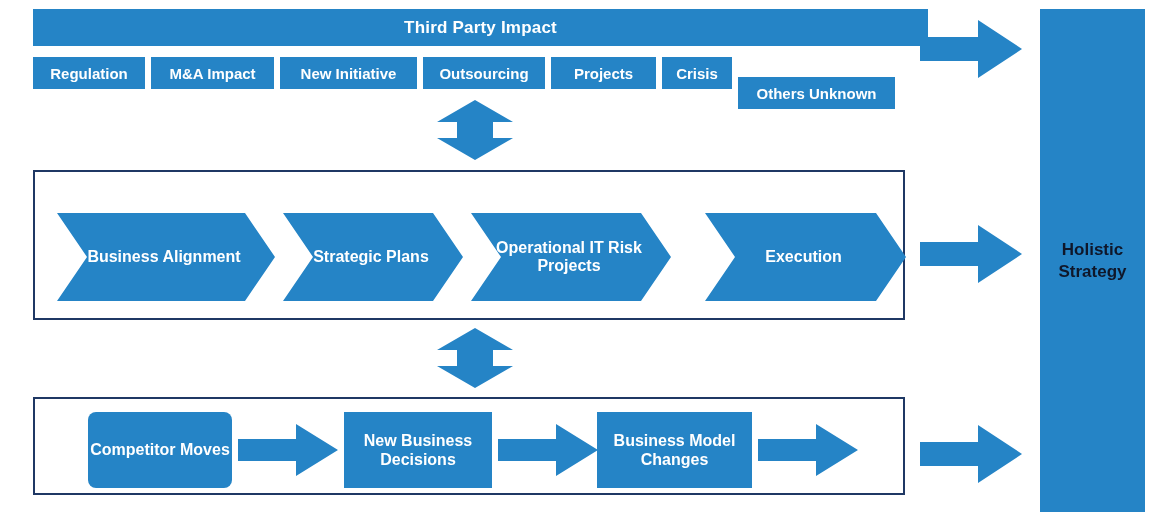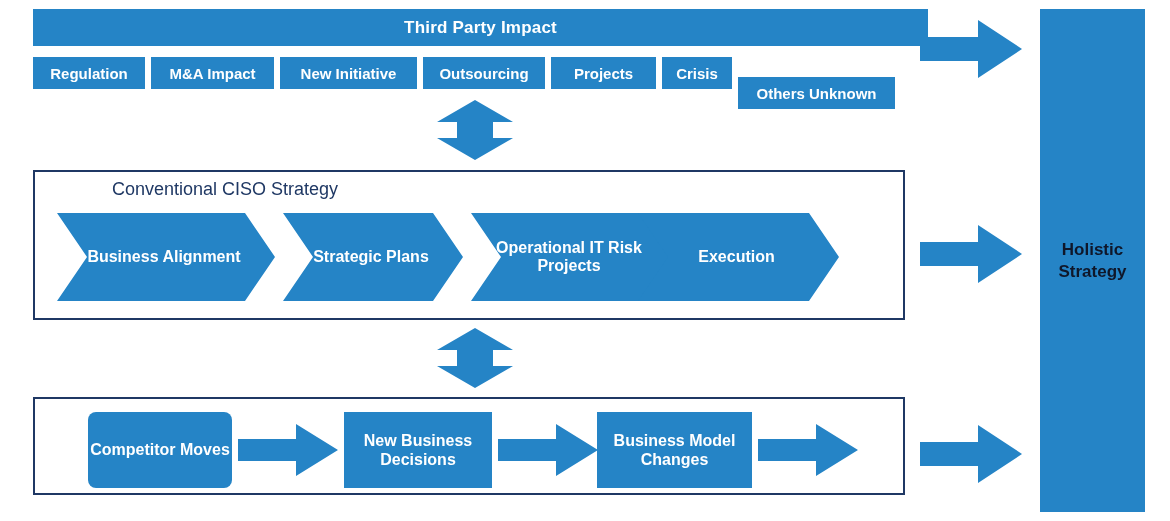--- a/index.html
+++ b/index.html
@@ -60,21 +60,21 @@
   .chev{
     position:absolute;top:213px;height:88px;color:#fff;
     font-size:16px;font-weight:bold;line-height:1.15;
     background:#2584C6;
     clip-path:polygon(0 0, calc(100% - 30px) 0, 100% 50%, calc(100% - 30px) 100%, 0 100%, 30px 50%);
   }
   .chev .lbl{padding-left:14px;padding-right:18px;}
   #chev-1{left:57px;width:218px;}
   #chev-2{left:283px;width:180px;}
   #chev-3{left:471px;width:200px;}
-  #chev-4{left:638px;width:201px;justify-content:center;}
+  #chev-4{left:705px;width:201px;justify-content:center;}
 
   
   .sqbox{
     position:absolute;top:412px;height:76px;
     background:#2584C6;color:#fff;font-size:16px;font-weight:bold;line-height:1.2;
   }
   #sq-1{left:88px;width:144px;border-radius:8px;}
   #sq-2{left:344px;width:148px;}
   #sq-3{left:597px;width:155px;}
 
@@ -127,21 +127,20 @@
     </div>
   </div>
 
   <div class="vdouble" id="vdouble-1">
     <svg viewBox="0 0 76 60" width="76" height="60" aria-hidden="true">
       <polygon points="38,0 76,22 56,22 56,38 76,38 38,60 0,38 20,38 20,22 0,22" fill="#2584C6"></polygon>
     </svg>
   </div>
 
   <div class="panel" id="middle-panel"></div>
-  <div id="panel-label">Conventional CISO Strategy</div>
 
   <div class="chev ctr" id="chev-1">
     <span class="lbl">Business Alignment</span>
   </div>
   <div class="chev ctr" id="chev-3">
     <span class="lbl">Operational IT Risk Projects</span>
   </div>
   <div class="chev ctr" id="chev-2">
     <span class="lbl">Strategic Plans</span>
   </div>

